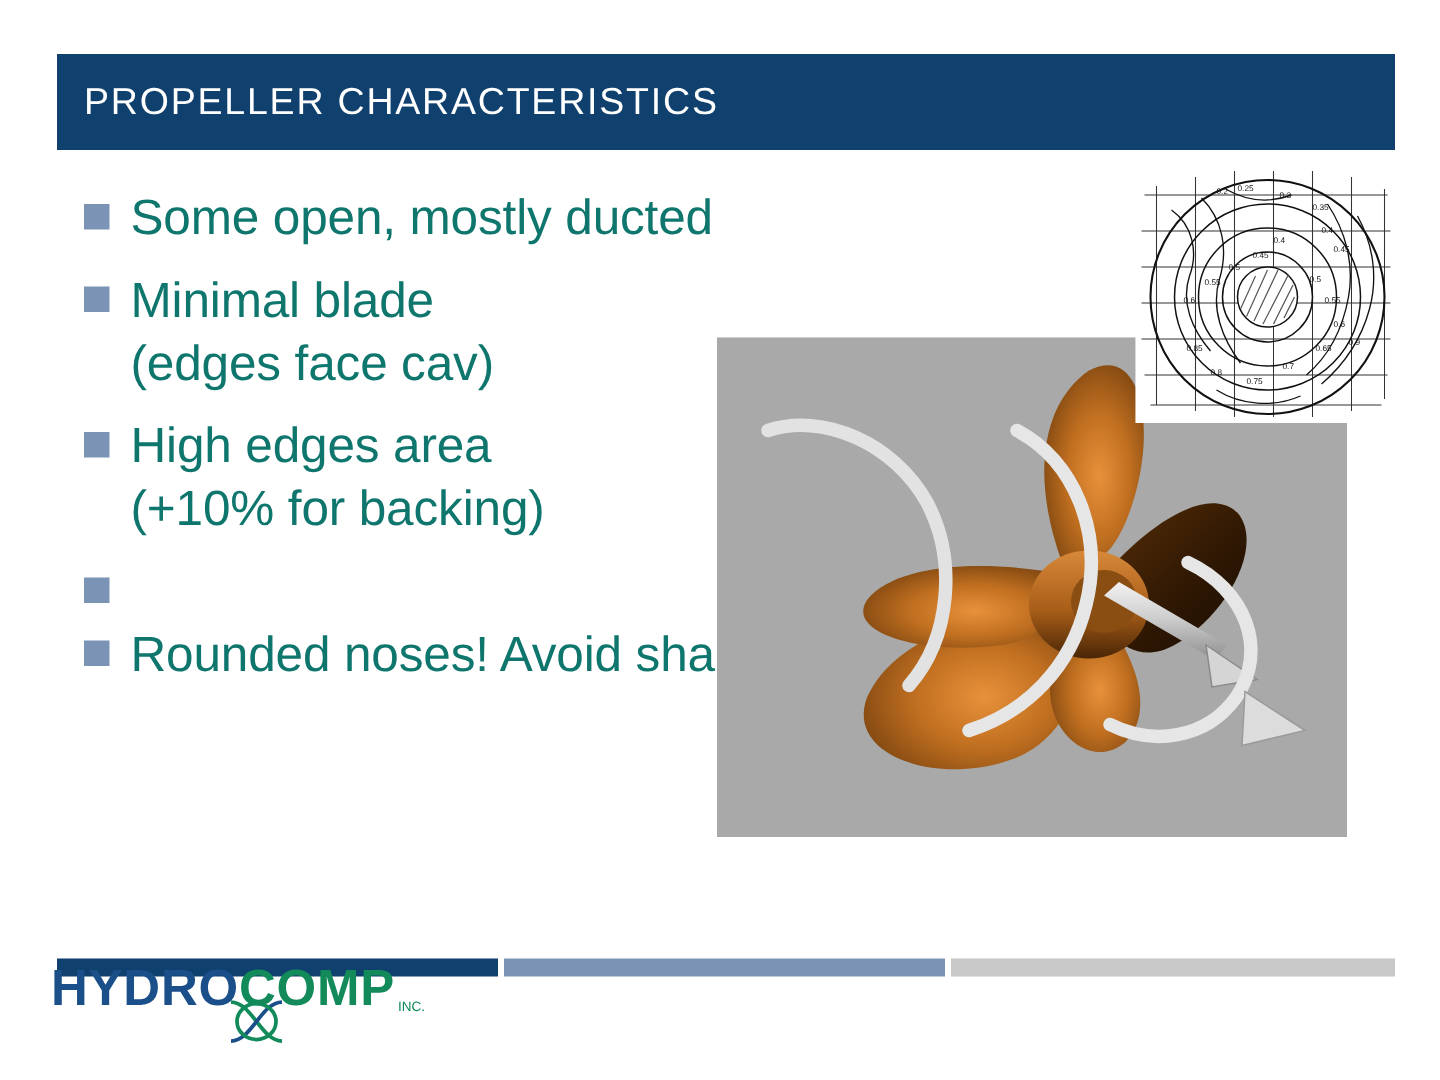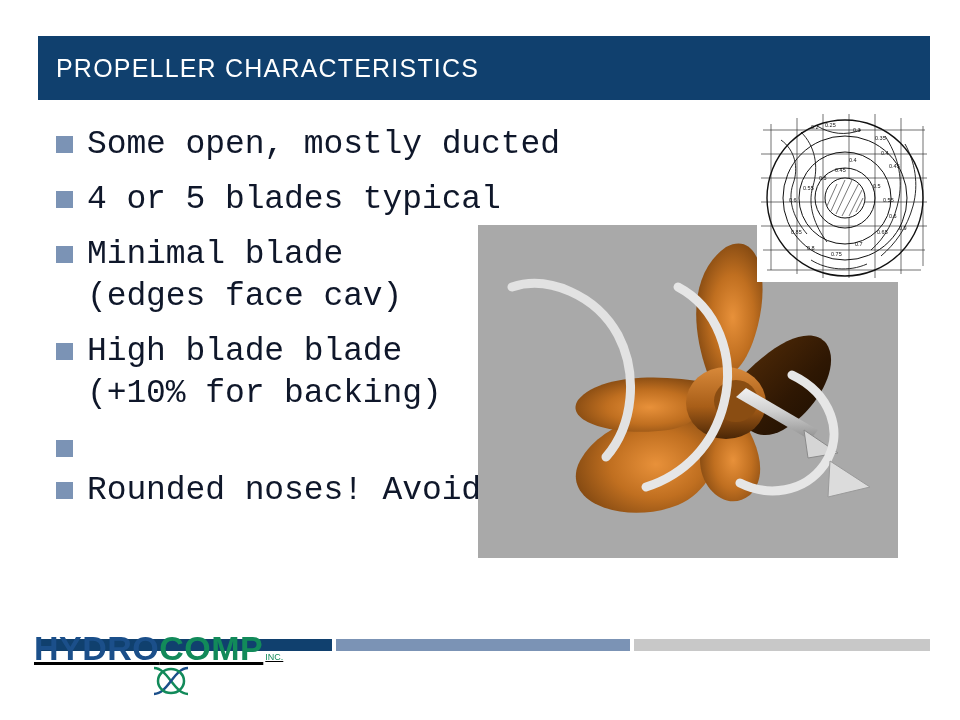--- a/index.html
+++ b/index.html
@@ -57,22 +57,22 @@
     width: 17px;
     height: 17px;
     background: #7b93b5;
     margin-right: 14px;
     margin-top: 12px;
     flex: 0 0 auto;
   }
   .bullet-text {
     font-size: 33px;
     line-height: 42px;
-    color: #0f172a;
-    font-family: Liberation Mono, monospace;
+    color: #0f766e;
+    font-family: Liberation Sans, sans-serif;
     letter-spacing: -0.1px;
   }
   .bullet-text .line2 {
     display: block;
   }
 
   
   #propeller-image {
     position: absolute;
     left: 478px;
@@ -116,25 +116,24 @@
   #footer-bar-light {
     left: 634px;
     width: 296px;
     background: #c8c8c8;
   }
 
   
   #logo {
     position: absolute;
     left: 34px;
-    top: 622px;
+    top: 636px;
     height: 46px;
     display: flex;
-    align-items: flex-end;
-    text-decoration: underline;
+    align-items: center;
   }
   .logo-hydro {
     font-size: 34px;
     font-weight: bold;
     color: #1b4f8a;
     letter-spacing: 0.5px;
     font-family: "Liberation Sans", sans-serif;
   }
   .logo-comp {
     font-size: 34px;
@@ -169,39 +168,33 @@
 
   <div id="bullets">
 
     <div class="bullet-row">
       <span class="bullet-marker"></span>
       <span class="bullet-text">
         <span>Some open, mostly ducted</span>
       </span>
     </div>
 
-    <div class="bullet-row">
-      <span class="bullet-marker"></span>
-      <span class="bullet-text">
-        <span>4 or 5 blades typical</span>
-      </span>
-    </div>
 
     <div class="bullet-row">
       <span class="bullet-marker"></span>
       <span class="bullet-text">
         <span>Minimal blade</span>
         <span class="line2">(edges face cav)</span>
       </span>
     </div>
 
     <div class="bullet-row">
       <span class="bullet-marker"></span>
       <span class="bullet-text">
-        <span>High blade blade</span>
+        <span>High edges area</span>
         <span class="line2">(+10% for backing)</span>
       </span>
     </div>
 
     <div class="bullet-row">
       <span class="bullet-marker"></span>
     </div>
 
     <div class="bullet-row">
       <span class="bullet-marker"></span>

